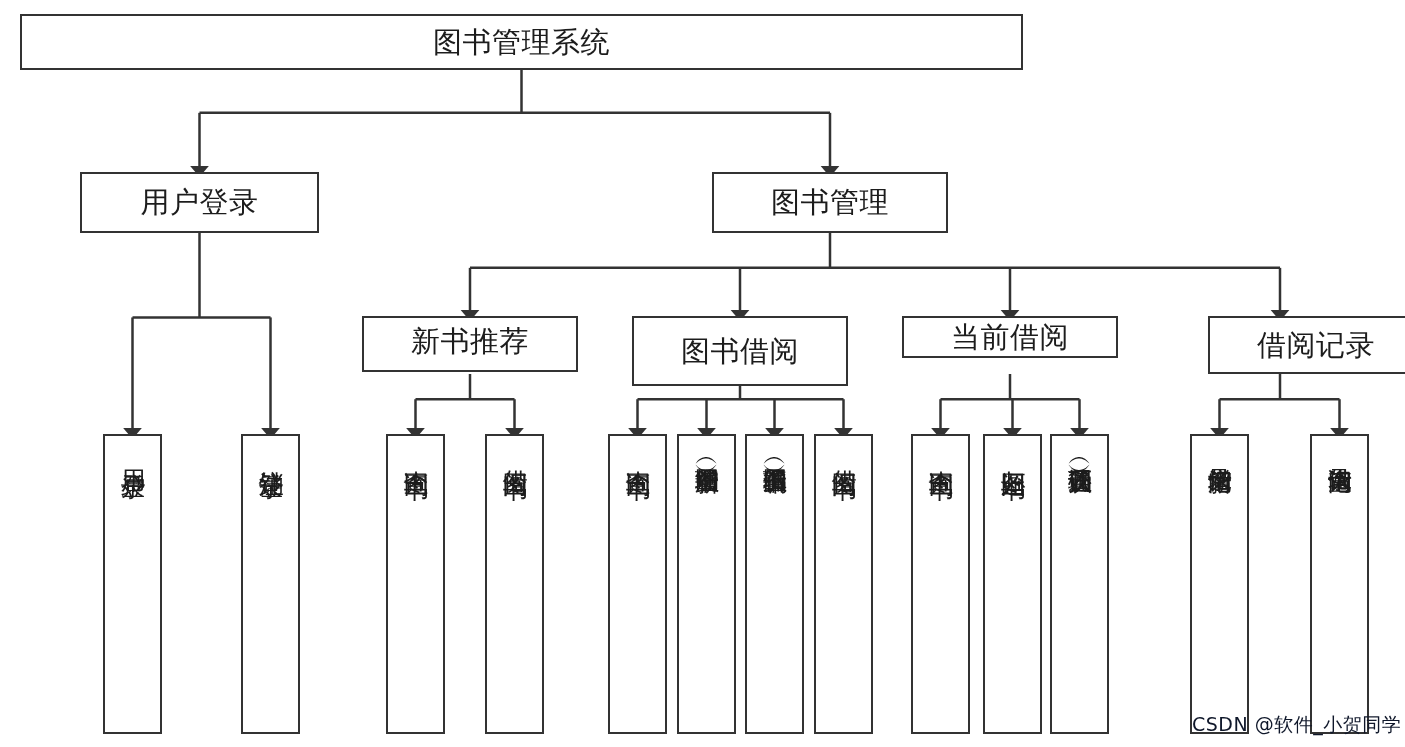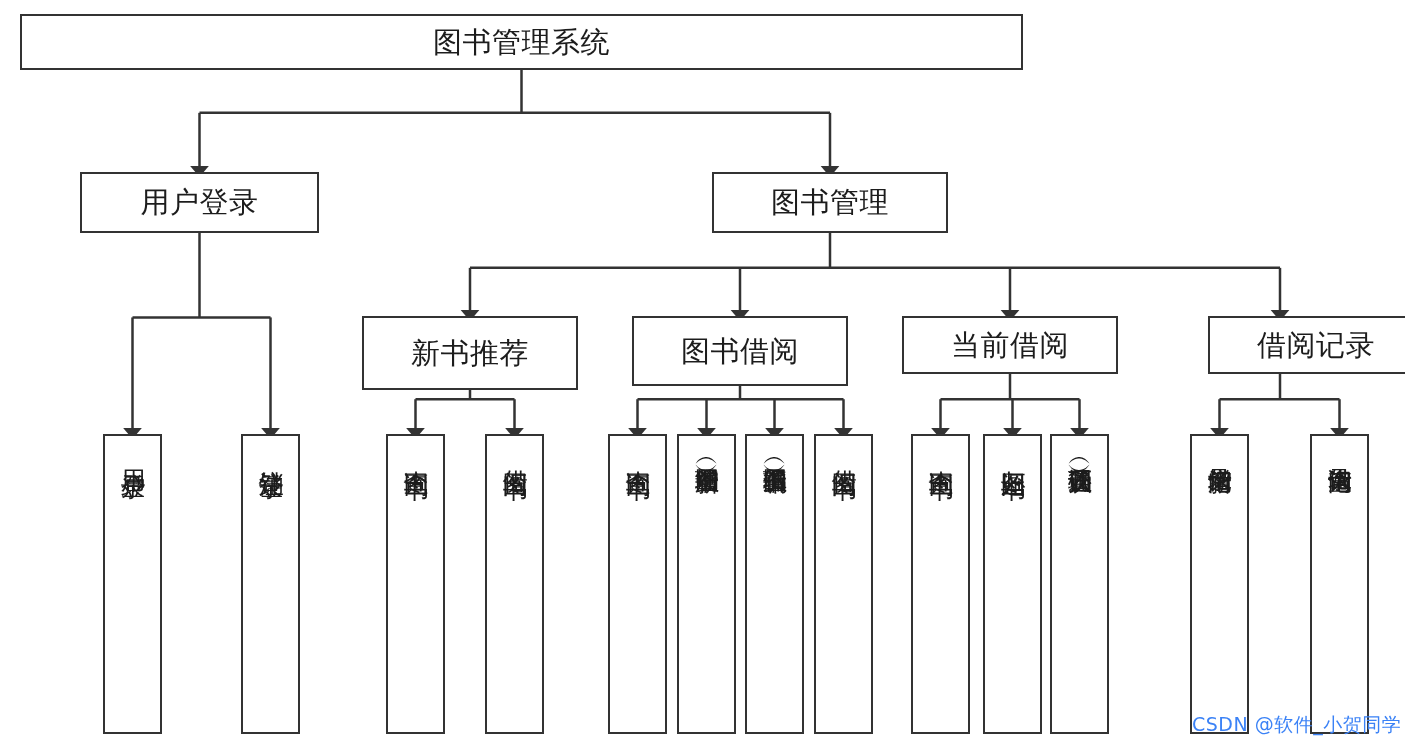--- a/index.html
+++ b/index.html
@@ -57,21 +57,21 @@
     line-height: 1.05;
     letter-spacing: 2px;
     white-space: nowrap;
   }
   .node.vert.tight .lbl {
     font-size: 24px;
     letter-spacing: 0px;
   }
   .watermark {
     position: absolute;
-    color: #3b82f6;
+    color: #0f172a;
     font-size: 19px;
     white-space: nowrap;
     letter-spacing: 0.5px;
   }
 </style>
 </head>
 <body>
 
 <div id="canvas">
   <svg id="edges" viewBox="0 0 1405 747" xmlns="http://www.w3.org/2000/svg">
@@ -120,27 +120,27 @@
   <div id="node-layer">
       <div class="node horiz" style="left: 20px; top: 14px; width: 1003px; height: 56px;">
         <span class="lbl">图书管理系统</span>
       </div>
       <div class="node horiz" style="left: 80px; top: 172px; width: 239px; height: 61px;">
         <span class="lbl">用户登录</span>
       </div>
       <div class="node horiz" style="left: 712px; top: 172px; width: 236px; height: 61px;">
         <span class="lbl">图书管理</span>
       </div>
-      <div class="node horiz" style="left: 362px; top: 316px; width: 216px; height: 74px;">
+      <div class="node horiz" style="left: 362px; top: 316px; width: 216px; height: 56px; font-family: Liberation Mono, monospace;">
         <span class="lbl">新书推荐</span>
       </div>
       <div class="node horiz" style="left: 632px; top: 316px; width: 216px; height: 70px;">
         <span class="lbl">图书借阅</span>
       </div>
-      <div class="node horiz" style="left: 902px; top: 316px; width: 216px; height: 58px;">
+      <div class="node horiz" style="left: 902px; top: 316px; width: 216px; height: 42px;">
         <span class="lbl">当前借阅</span>
       </div>
       <div class="node horiz" style="left: 1208px; top: 316px; width: 216px; height: 58px;">
         <span class="lbl">借阅记录</span>
       </div>
       <div class="node vert" style="left: 103px; top: 434px; width: 59px; height: 300px;">
         <span class="lbl">用户登录</span>
       </div>
       <div class="node vert" style="left: 241px; top: 434px; width: 59px; height: 300px;">
         <span class="lbl">注销登录</span>

